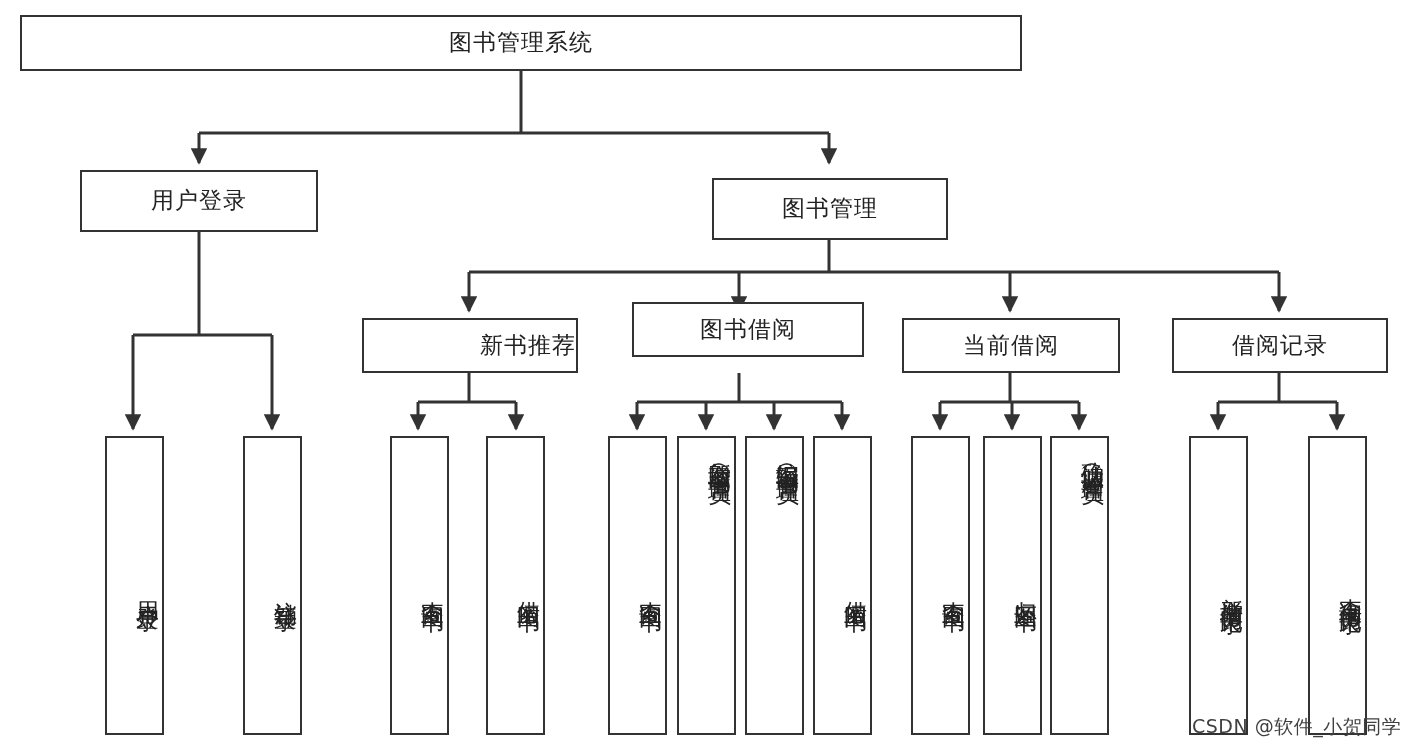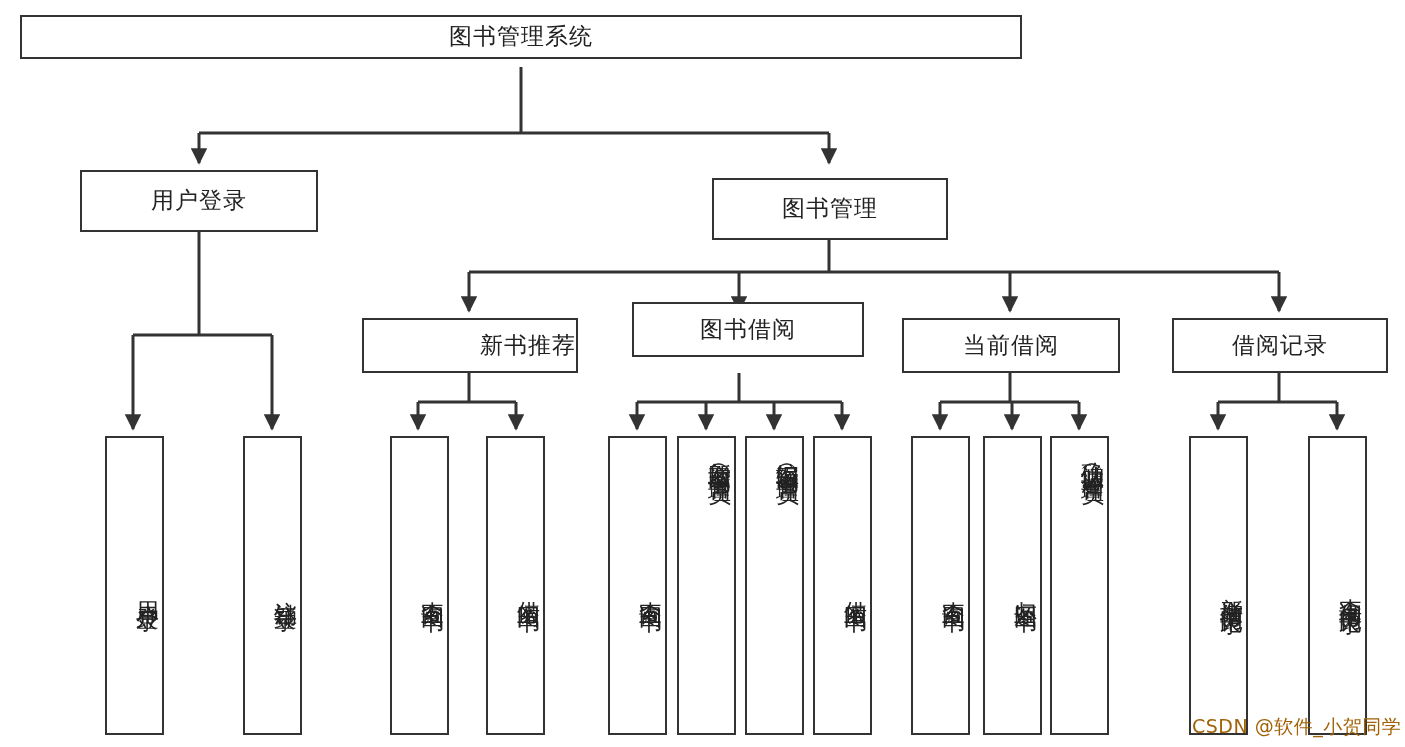--- a/index.html
+++ b/index.html
@@ -49,21 +49,21 @@
     align-items: flex-start;
     justify-content: center;
     padding-top: 6px;
   }
   .node-v.v-top {
     justify-content: flex-start;
   }
   .watermark {
     position: absolute;
     font-size: 19px;
-    color: #a16207;
+    color: #404040;
     white-space: nowrap;
     letter-spacing: 0.5px;
     pointer-events: none;
   }
 </style>
 </head>
 <body>
 
 <div id="diagram-root">
 
@@ -128,21 +128,21 @@
 
     <g stroke="#333333" stroke-width="3" fill="none">
 
       <path d="M 1279 373 L 1279 402"></path>
       <path d="M 1218 402 L 1337 402"></path>
       <path d="M 1218 402 L 1218 429" marker-end="url(#arrow)"></path>
       <path d="M 1337 402 L 1337 429" marker-end="url(#arrow)"></path>
     </g>
   </svg>
 
-  <div class="node-box node-h" style="left:20px; top:15px; width:1002px; height:44px;">
+  <div class="node-box node-h" style="left:20px; top:15px; width:1002px; height:56px;">
     <span>图书管理系统</span>
   </div>
 
   <div class="node-box node-h" style="left:80px; top:170px; width:238px; height:62px;">
     <span>用户登录</span>
   </div>
   <div class="node-box node-h" style="left:712px; top:178px; width:236px; height:62px;">
     <span>图书管理</span>
   </div>
 

